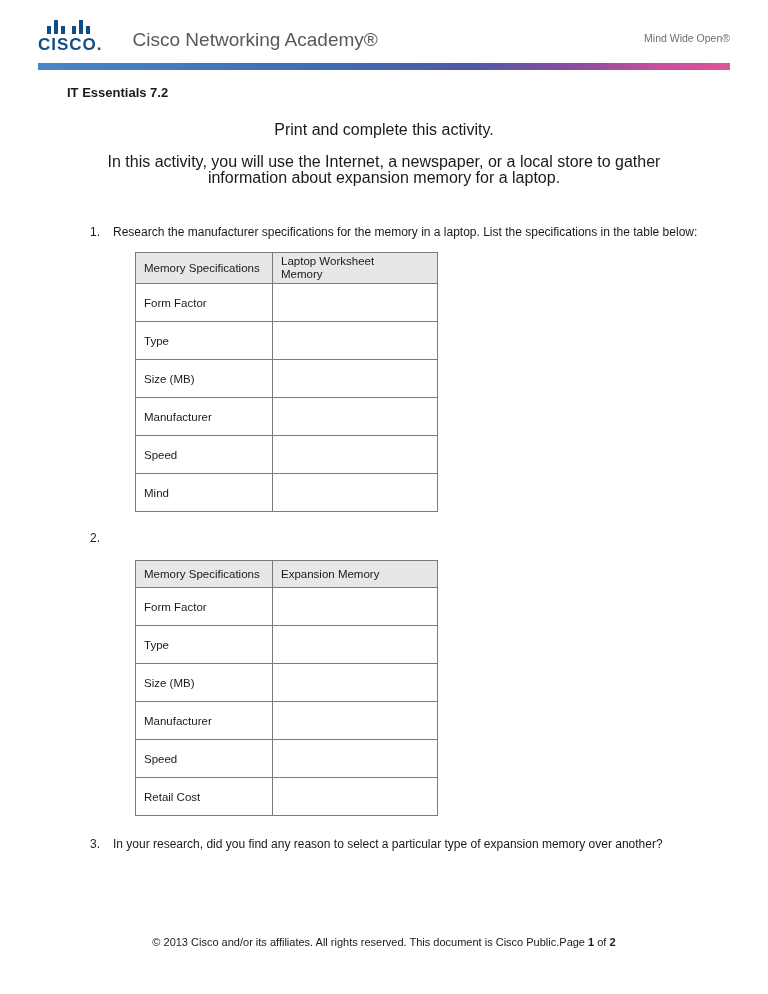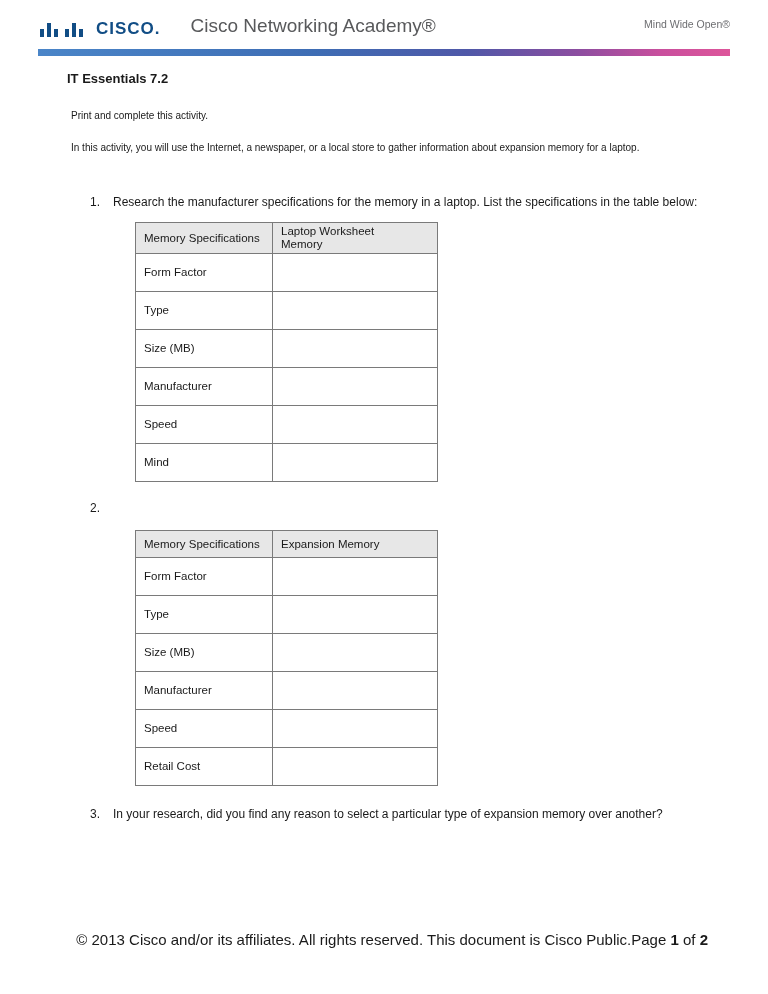--- a/index.html
+++ b/index.html
@@ -13,21 +13,21 @@
     color: #1a1a1a;
     overflow: hidden;
   }
 
   
   .hdr {
     display: flex;
     align-items: flex-end;
     padding: 16px 38px 0 38px;
   }
-  .logo-block { display: flex; flex-direction: row; align-items: center; }
+  .logo-block { display: flex; flex-direction: column; align-items: flex-end; }
   .logo-bars { display: block; margin-bottom: 2px; }
   .logo-word {
     font-size: 17px;
     font-weight: bold;
     letter-spacing: 1px;
     color: #114d85;
     line-height: 1;
   }
   .brand {
     margin-left: 30px;
@@ -45,21 +45,21 @@
   .gradient-bar {
     height: 7px;
     margin: 10px 38px 0 38px;
     background: linear-gradient(90deg, #4a85c8 0%, #3e6db4 40%, #4f58a8 62%, #8c4da0 78%, #c94f9d 90%, #dd559a 100%);
   }
 
   
   main { margin: 15px 67px 0 67px; }
   .course { font-size: 13px; font-weight: bold; margin: 0; }
   .doc-title { font-size: 17px; font-weight: bold; margin: 20px 0 0 0; }
-  .para { font-size: 10px; line-height: 16px; margin: 4px; max-width: 630px; }
+  .para { font-size: 16px; line-height: 16px; margin: 16px; max-width: 630px; text-align: center; }
   .p1 { margin-top: 22px; }
   .p2 { margin-top: 16px; }
 
   .q-item { display: flex; align-items: flex-start; }
   .q1 { margin-top: 38px; }
   .q2 { margin-top: 18px; }
   .q3 { margin-top: 20px; }
   .q-num {
     width: 23px;
     margin-left: 23px;
@@ -93,22 +93,22 @@
   .th1 { height: 26px; }
   .th2 { height: 22px; }
 
   
   footer {
     position: absolute;
     left: 60px;
     right: 60px;
     bottom: 46px;
     display: flex;
-    justify-content: flex-end;
-    font-size: 15px;
+    justify-content: center;
+    font-size: 11px;
     color: #1a1a1a;
   }
   .pagenum b { font-weight: bold; }
 </style>
 </head>
 <body>
 
 <div class="page">
 
   <header class="hdr">

